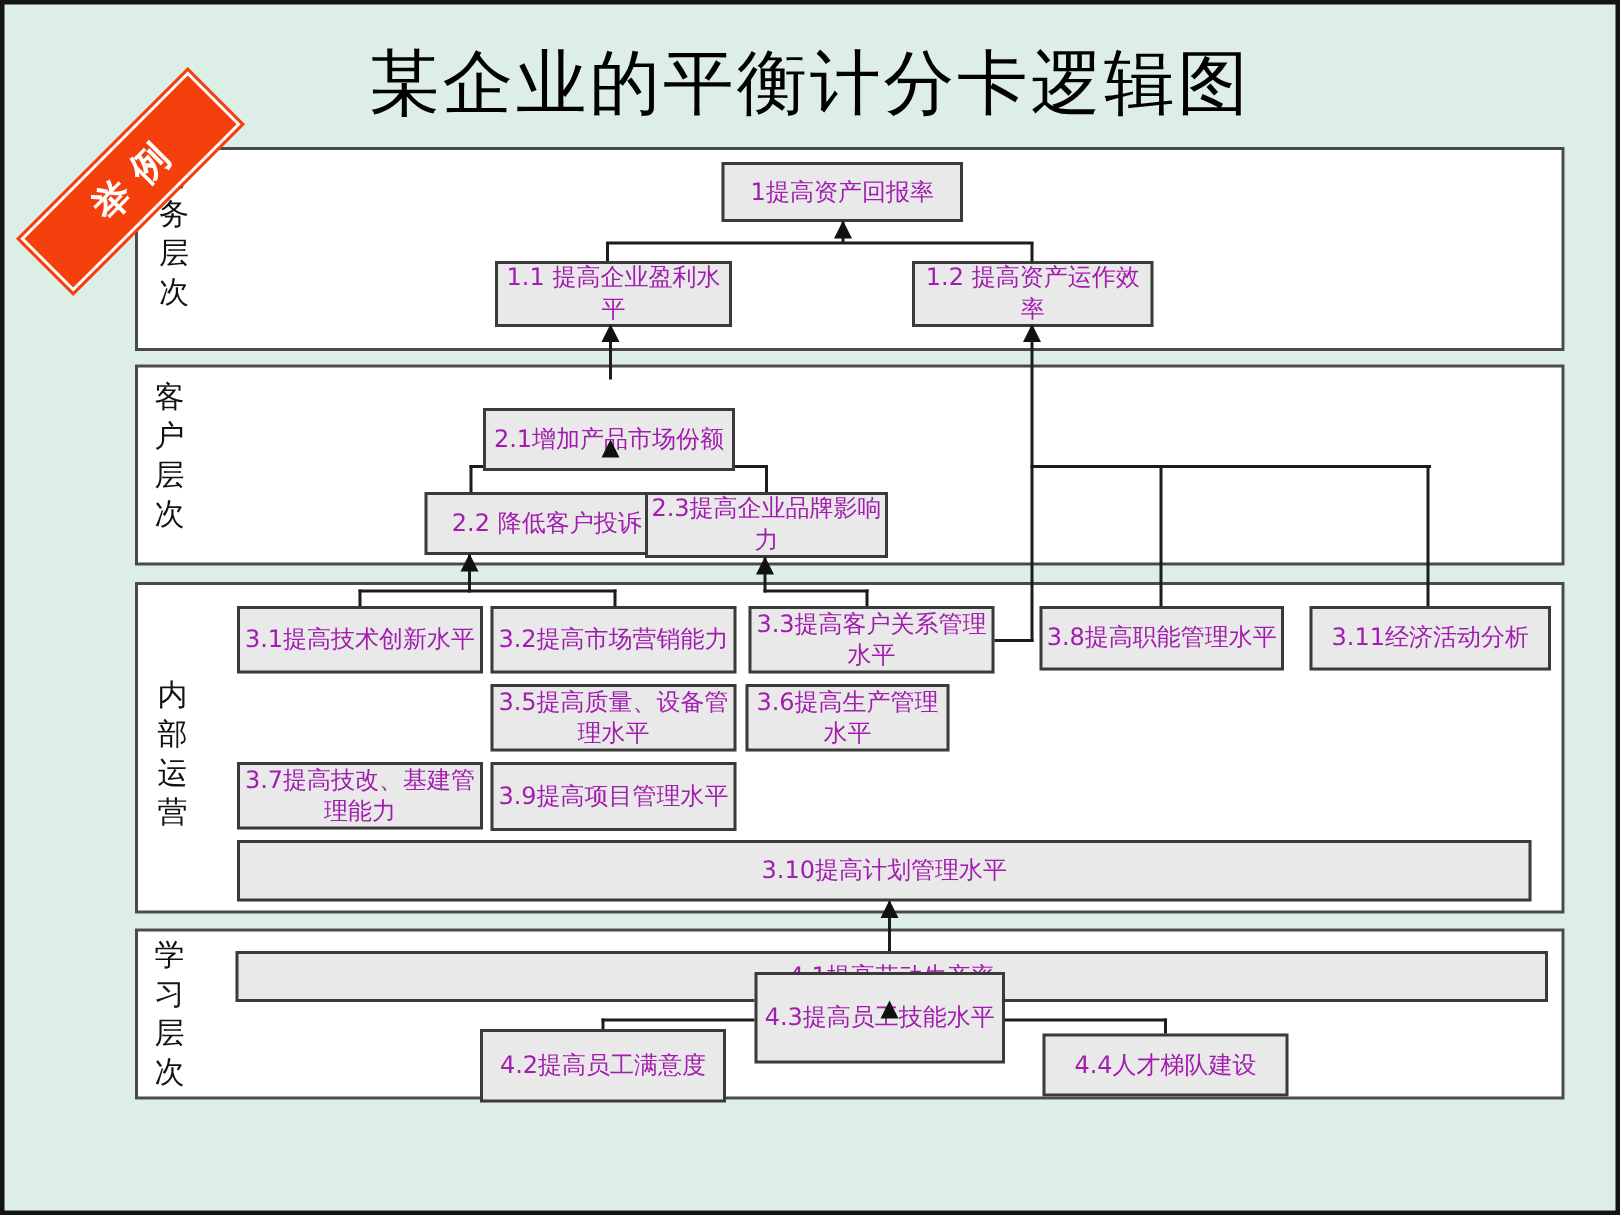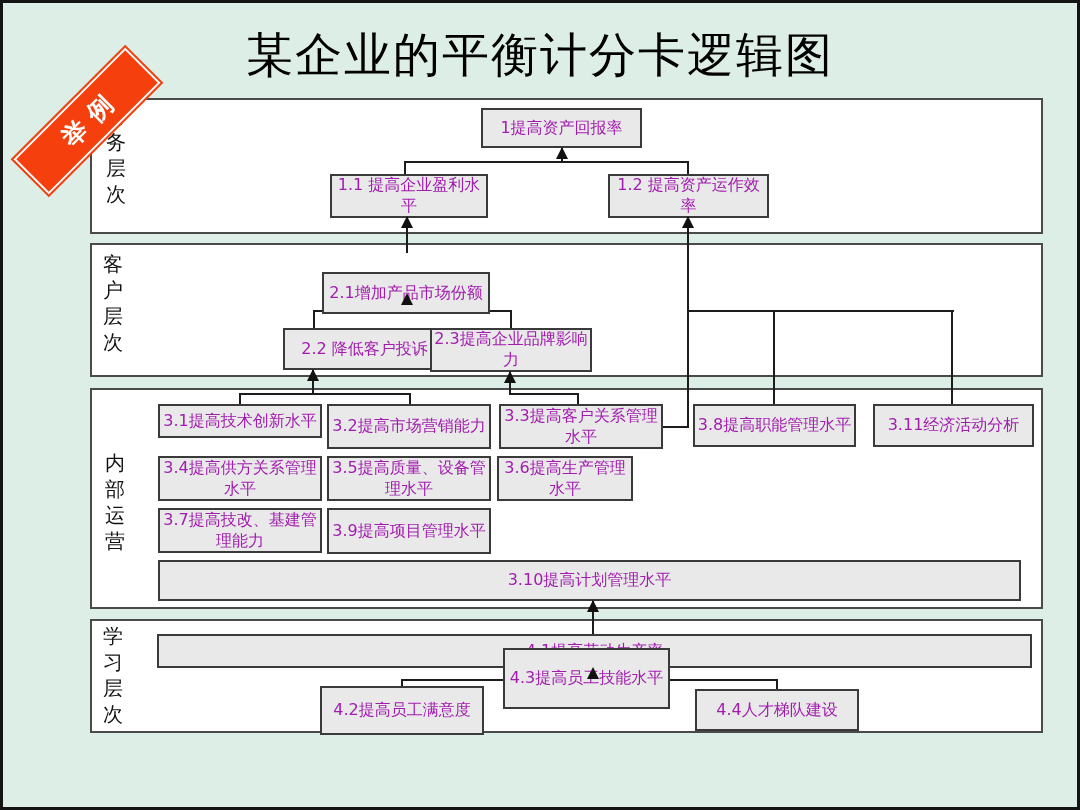--- a/index.html
+++ b/index.html
@@ -90,26 +90,25 @@
   <div class="ar" style="left:587px;top:667px;"></div>
 
   <div class="node" style="left:481px;top:108px;width:161px;height:40px;">1提高资产回报率</div>
   <div class="node" style="left:330px;top:174px;width:158px;height:44px;">1.1 提高企业盈利水平</div>
   <div class="node" style="left:608px;top:174px;width:161px;height:44px;">1.2 提高资产运作效率</div>
 
   <div class="node" style="left:322px;top:252px;width:168px;height:42px;margin-top:20px;">2.1增加产品市场份额</div>
   <div class="node" style="left:235px;top:328px;width:163px;height:42px;margin-left:48px;">2.2 降低客户投诉</div>
   <div class="node" style="left:430px;top:328px;width:162px;height:44px;">2.3提高企业品牌影响力</div>
 
-  <div class="node" style="left:158px;top:404px;width:164px;height:34px;">3.1提高技术创新水平</div>
+  <div class="node" style="left:158px;top:404px;width:164px;height:45px;">3.1提高技术创新水平</div>
   <div class="node" style="left:327px;top:404px;width:164px;height:45px;">3.2提高市场营销能力</div>
   <div class="node" style="left:499px;top:404px;width:164px;height:45px;">3.3提高客户关系管理水平</div>
   <div class="node" style="left:693px;top:404px;width:163px;height:43px;">3.8提高职能管理水平</div>
   <div class="node" style="left:873px;top:404px;width:161px;height:43px;">3.11经济活动分析</div>
-  <div class="node" style="left:158px;top:456px;width:164px;height:45px;">3.4提高供方关系管理水平</div>
   <div class="node" style="left:327px;top:456px;width:164px;height:45px;">3.5提高质量、设备管理水平</div>
   <div class="node" style="left:497px;top:456px;width:136px;height:45px;">3.6提高生产管理水平</div>
   <div class="node" style="left:158px;top:508px;width:164px;height:45px;">3.7提高技改、基建管理能力</div>
   <div class="node" style="left:327px;top:508px;width:164px;height:46px;">3.9提高项目管理水平</div>
   <div class="node" style="left:158px;top:560px;width:863px;height:41px;">3.10提高计划管理水平</div>
 
   <div class="node" style="left:157px;top:634px;width:875px;height:34px;">4.1提高劳动生产率</div>
   <div class="node" style="left:320px;top:686px;width:164px;height:49px;">4.2提高员工满意度</div>
   <div class="node" style="left:503px;top:648px;width:167px;height:61px;">4.3提高员工技能水平</div>
   <div class="node" style="left:695px;top:689px;width:164px;height:42px;">4.4人才梯队建设</div>

